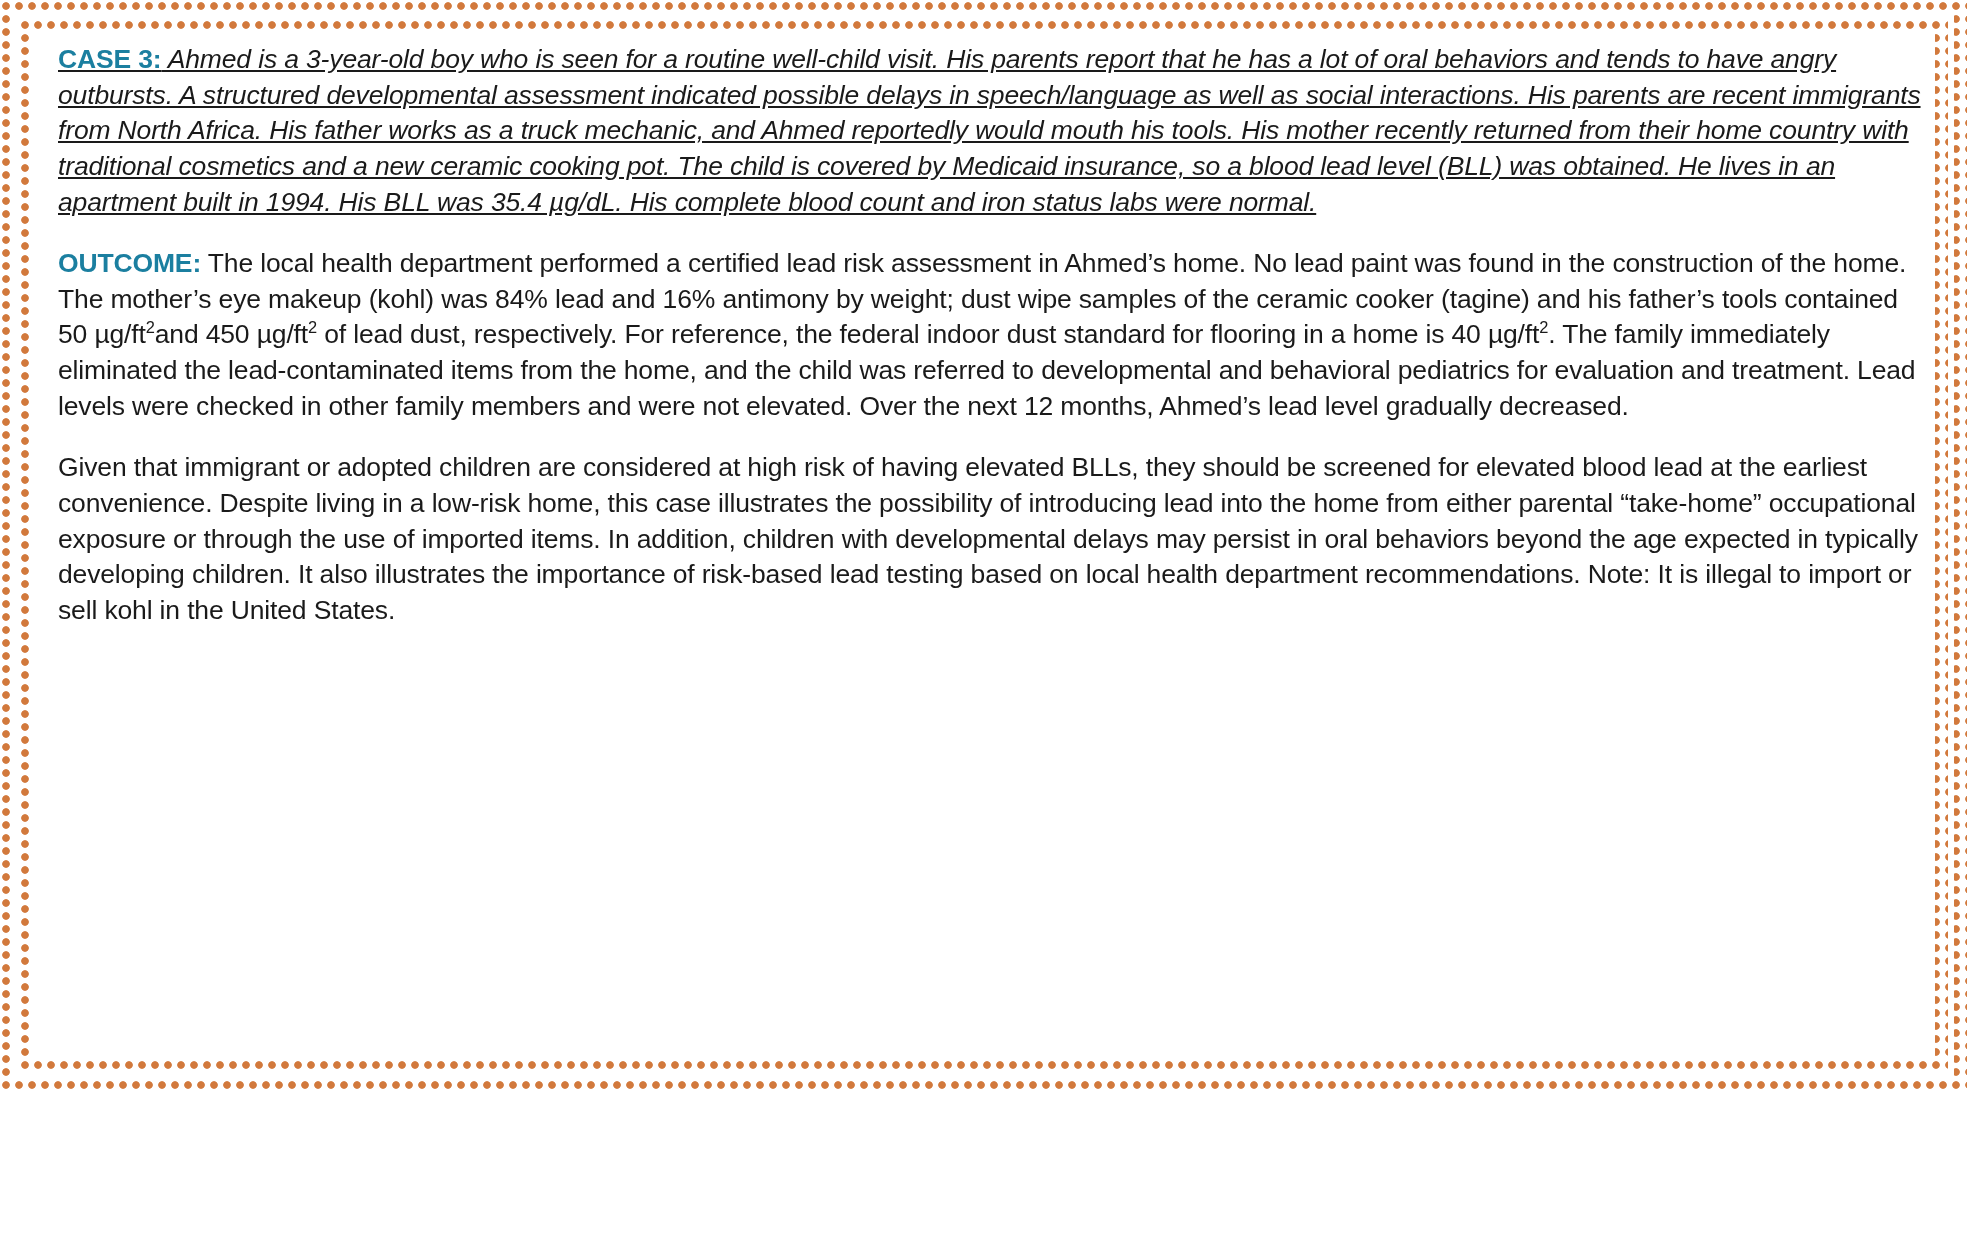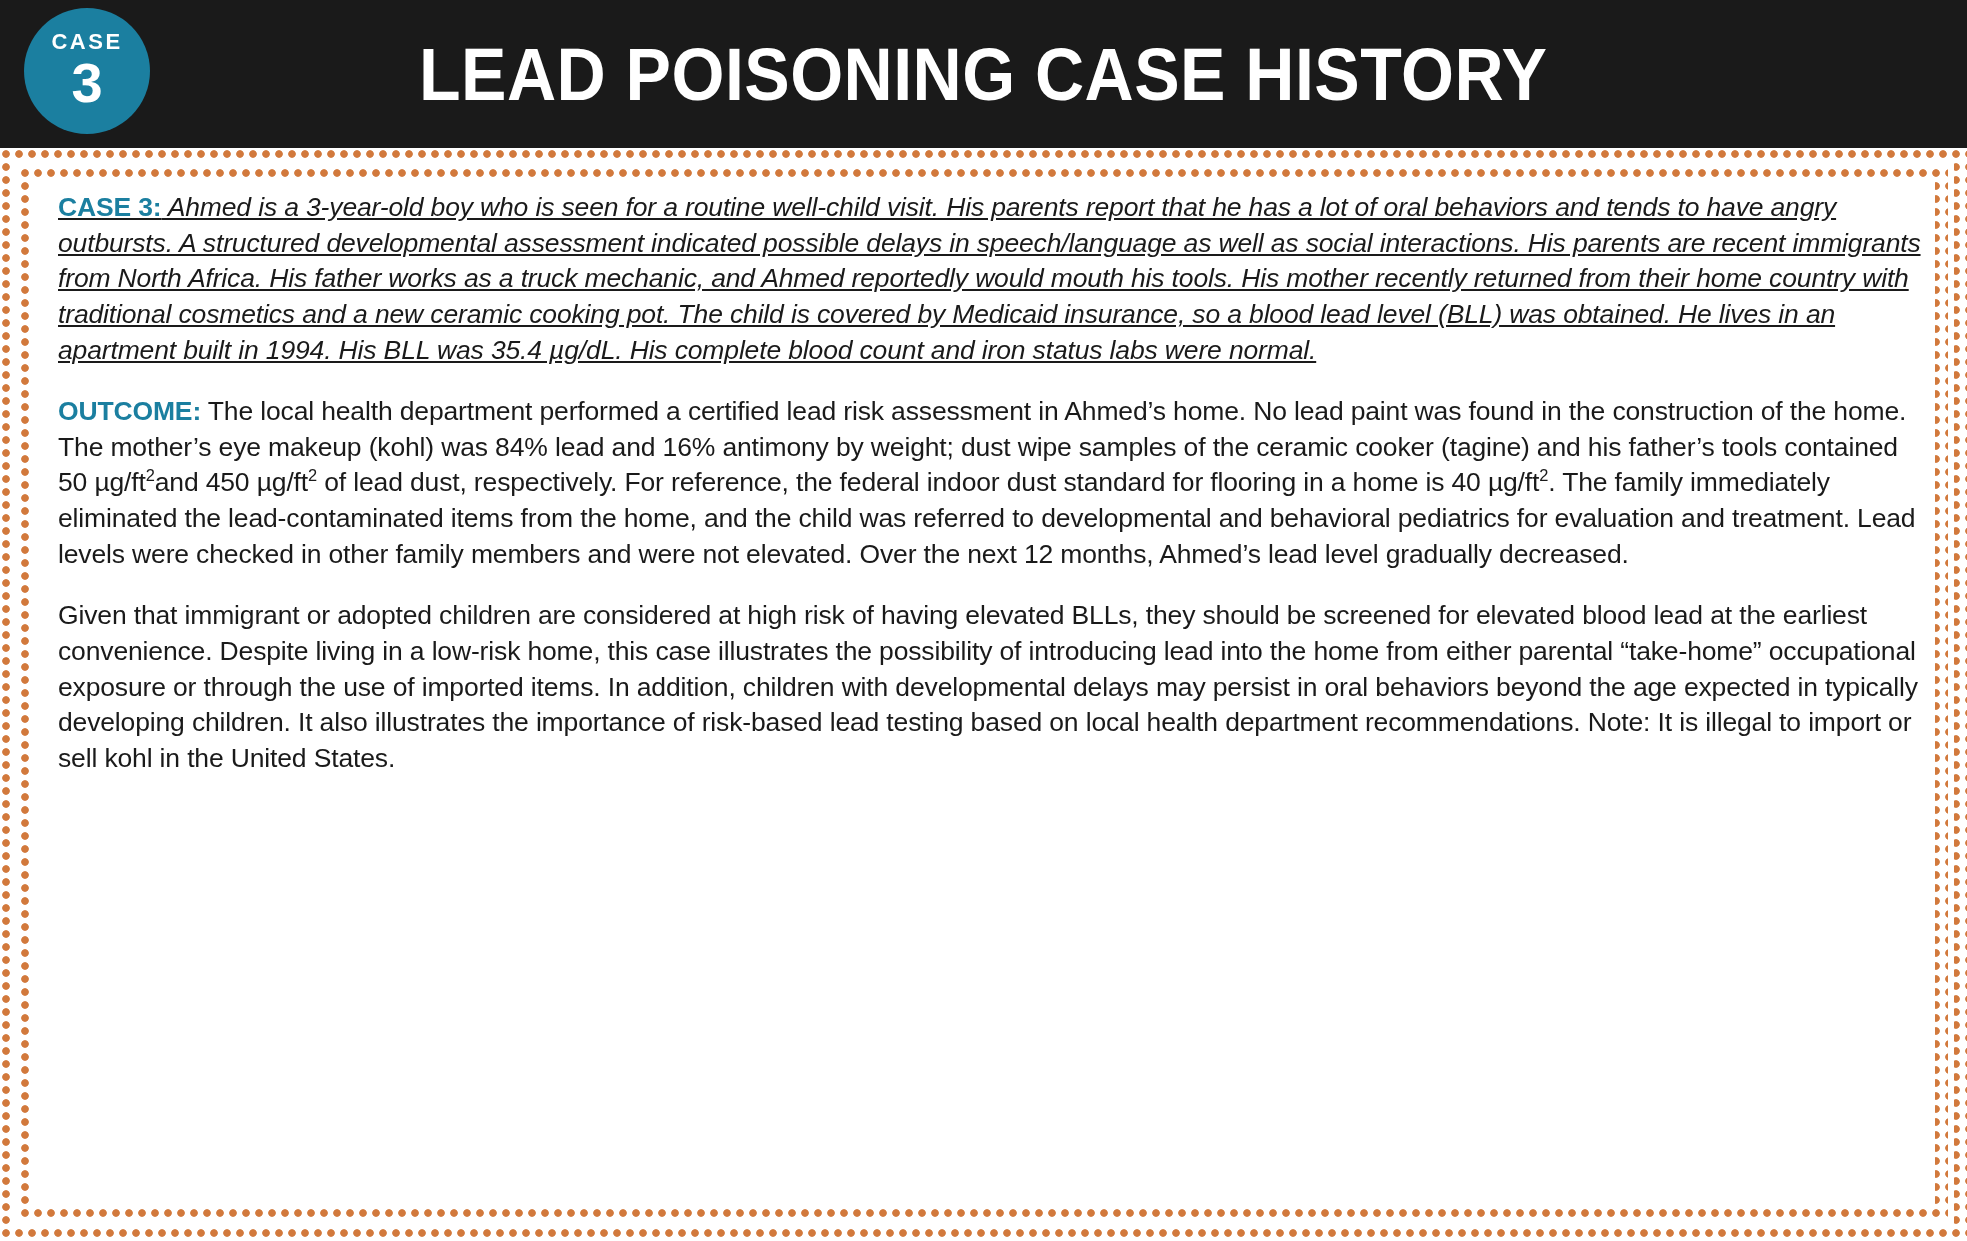--- a/index.html
+++ b/index.html
@@ -135,27 +135,20 @@
     font-size: 0.62em;
     vertical-align: super;
     line-height: 0;
   }
 </style>
 </head>
 <body>
 
 <div class="sheet">
 
-  <div class="header">
-    <div class="case-badge">
-      <span class="case-word">CASE</span>
-      <span class="case-num">3</span>
-    </div>
-    <div class="header-title">LEAD POISONING CASE HISTORY</div>
-  </div>
 
   <div class="frame-outer">
     <div class="frame-inner-gap"></div>
     <div class="frame-dots2"></div>
     <div class="frame-content-bg"></div>
 
     <div class="content">
 
       <p class="para italic"><span class="lead-label">CASE 3:</span><span> Ahmed is a 3-year-old boy who is seen for a routine well-child visit. His parents report that he has a lot of oral behaviors and tends to have angry outbursts. A structured developmental assessment indicated possible delays in speech/language as well as social interactions. His parents are recent immigrants from North Africa. His father works as a truck mechanic, and Ahmed reportedly would mouth his tools. His mother recently returned from their home country with traditional cosmetics and a new ceramic cooking pot. The child is covered by Medicaid insurance, so a blood lead level (BLL) was obtained. He lives in an apartment built in 1994. His BLL was 35.4 µg/dL. His complete blood count and iron status labs were normal.</span></p>
 

